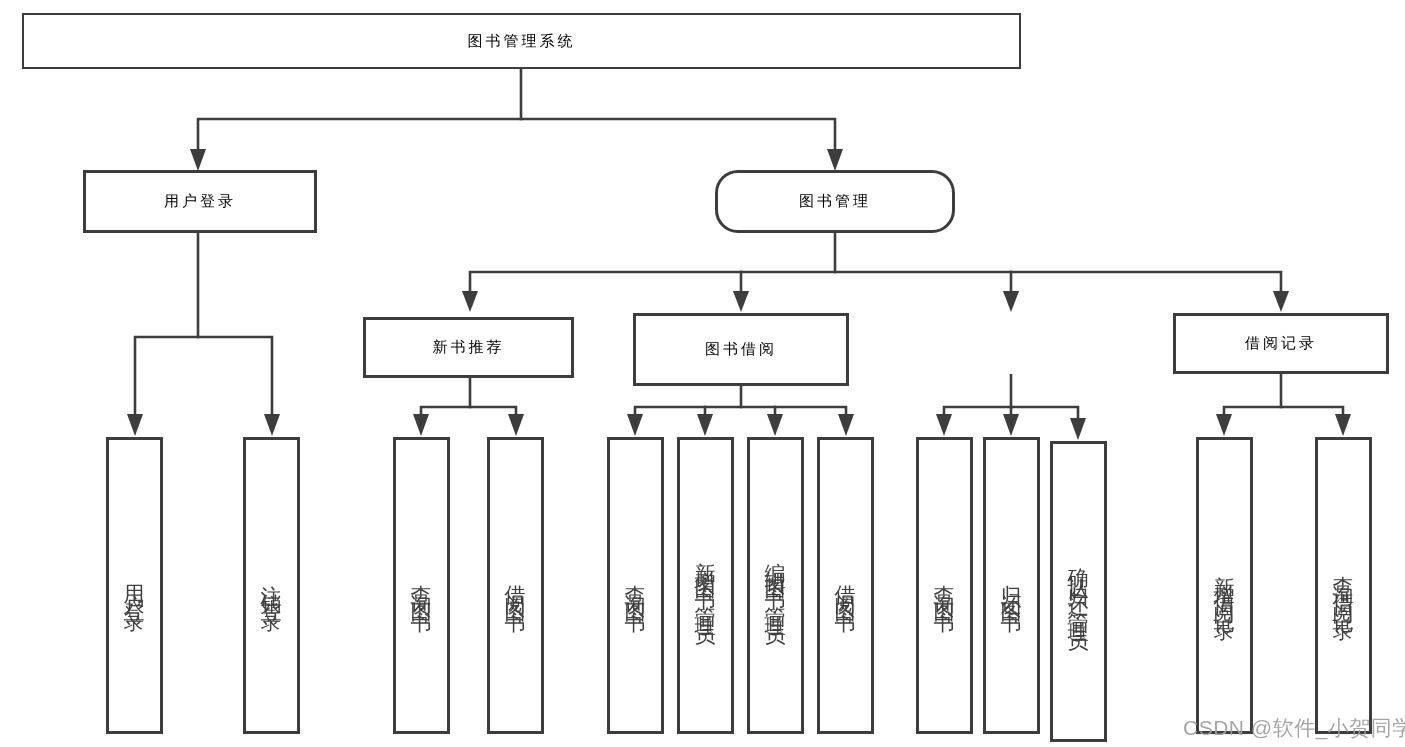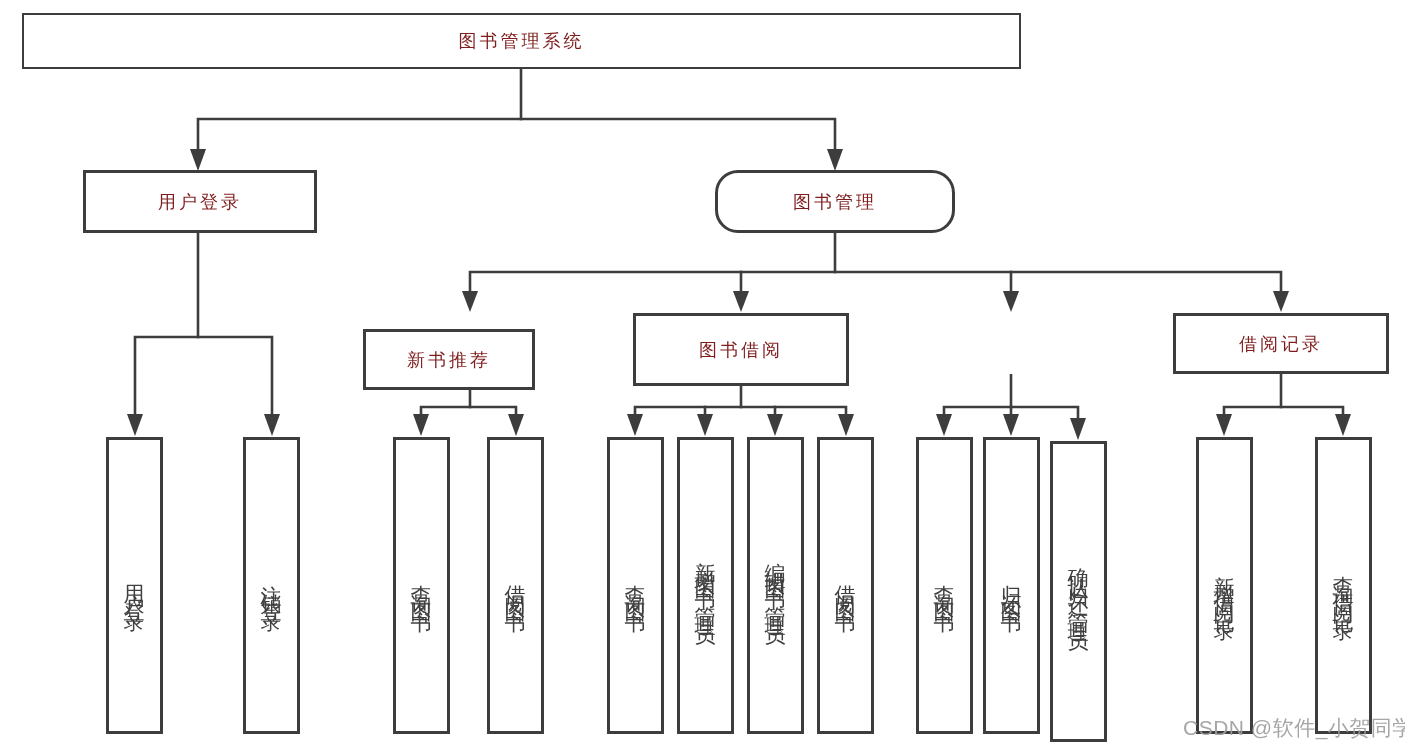--- a/index.html
+++ b/index.html
@@ -29,24 +29,24 @@
     display: flex;
     align-items: center;
     justify-content: center;
     z-index: 2;
     color: #3f3f3f;
   }
   .box.root {
     border-width: 2.5px;
   }
   .hlabel {
-    font-size: 18px;
+    font-size: 15px;
     letter-spacing: 3px;
     white-space: nowrap;
-    color: #7f1d1d;
+    color: #000000;
   }
   .vlabel {
     writing-mode: vertical-lr;
     text-orientation: mixed;
     font-size: 21px;
     letter-spacing: 9px;
     line-height: 1;
     color: #3f3f3f;
     max-height: 290px;
   }
@@ -122,21 +122,21 @@
     <span class="hlabel">图书管理系统</span>
   </div>
 
   <div class="box" style="left:83px; top:170px; width:234px; height:63px;">
     <span class="hlabel">用户登录</span>
   </div>
   <div class="box" style="left:715px; top:170px; width:240px; height:63px;border-radius:23px;">
     <span class="hlabel">图书管理</span>
   </div>
 
-  <div class="box" style="left:363px; top:329px; width:172px; height:61px;">
+  <div class="box" style="left:363px; top:317px; width:211px; height:61px;">
     <span class="hlabel">新书推荐</span>
   </div>
   <div class="box" style="left:633px; top:313px; width:216px; height:73px;">
     <span class="hlabel">图书借阅</span>
   </div>
   <div class="box" style="left:1173px; top:313px; width:216px; height:61px;">
     <span class="hlabel">借阅记录</span>
   </div>
 
   <div class="box" style="left:106px; top:437px; width:57px; height:297px;">

